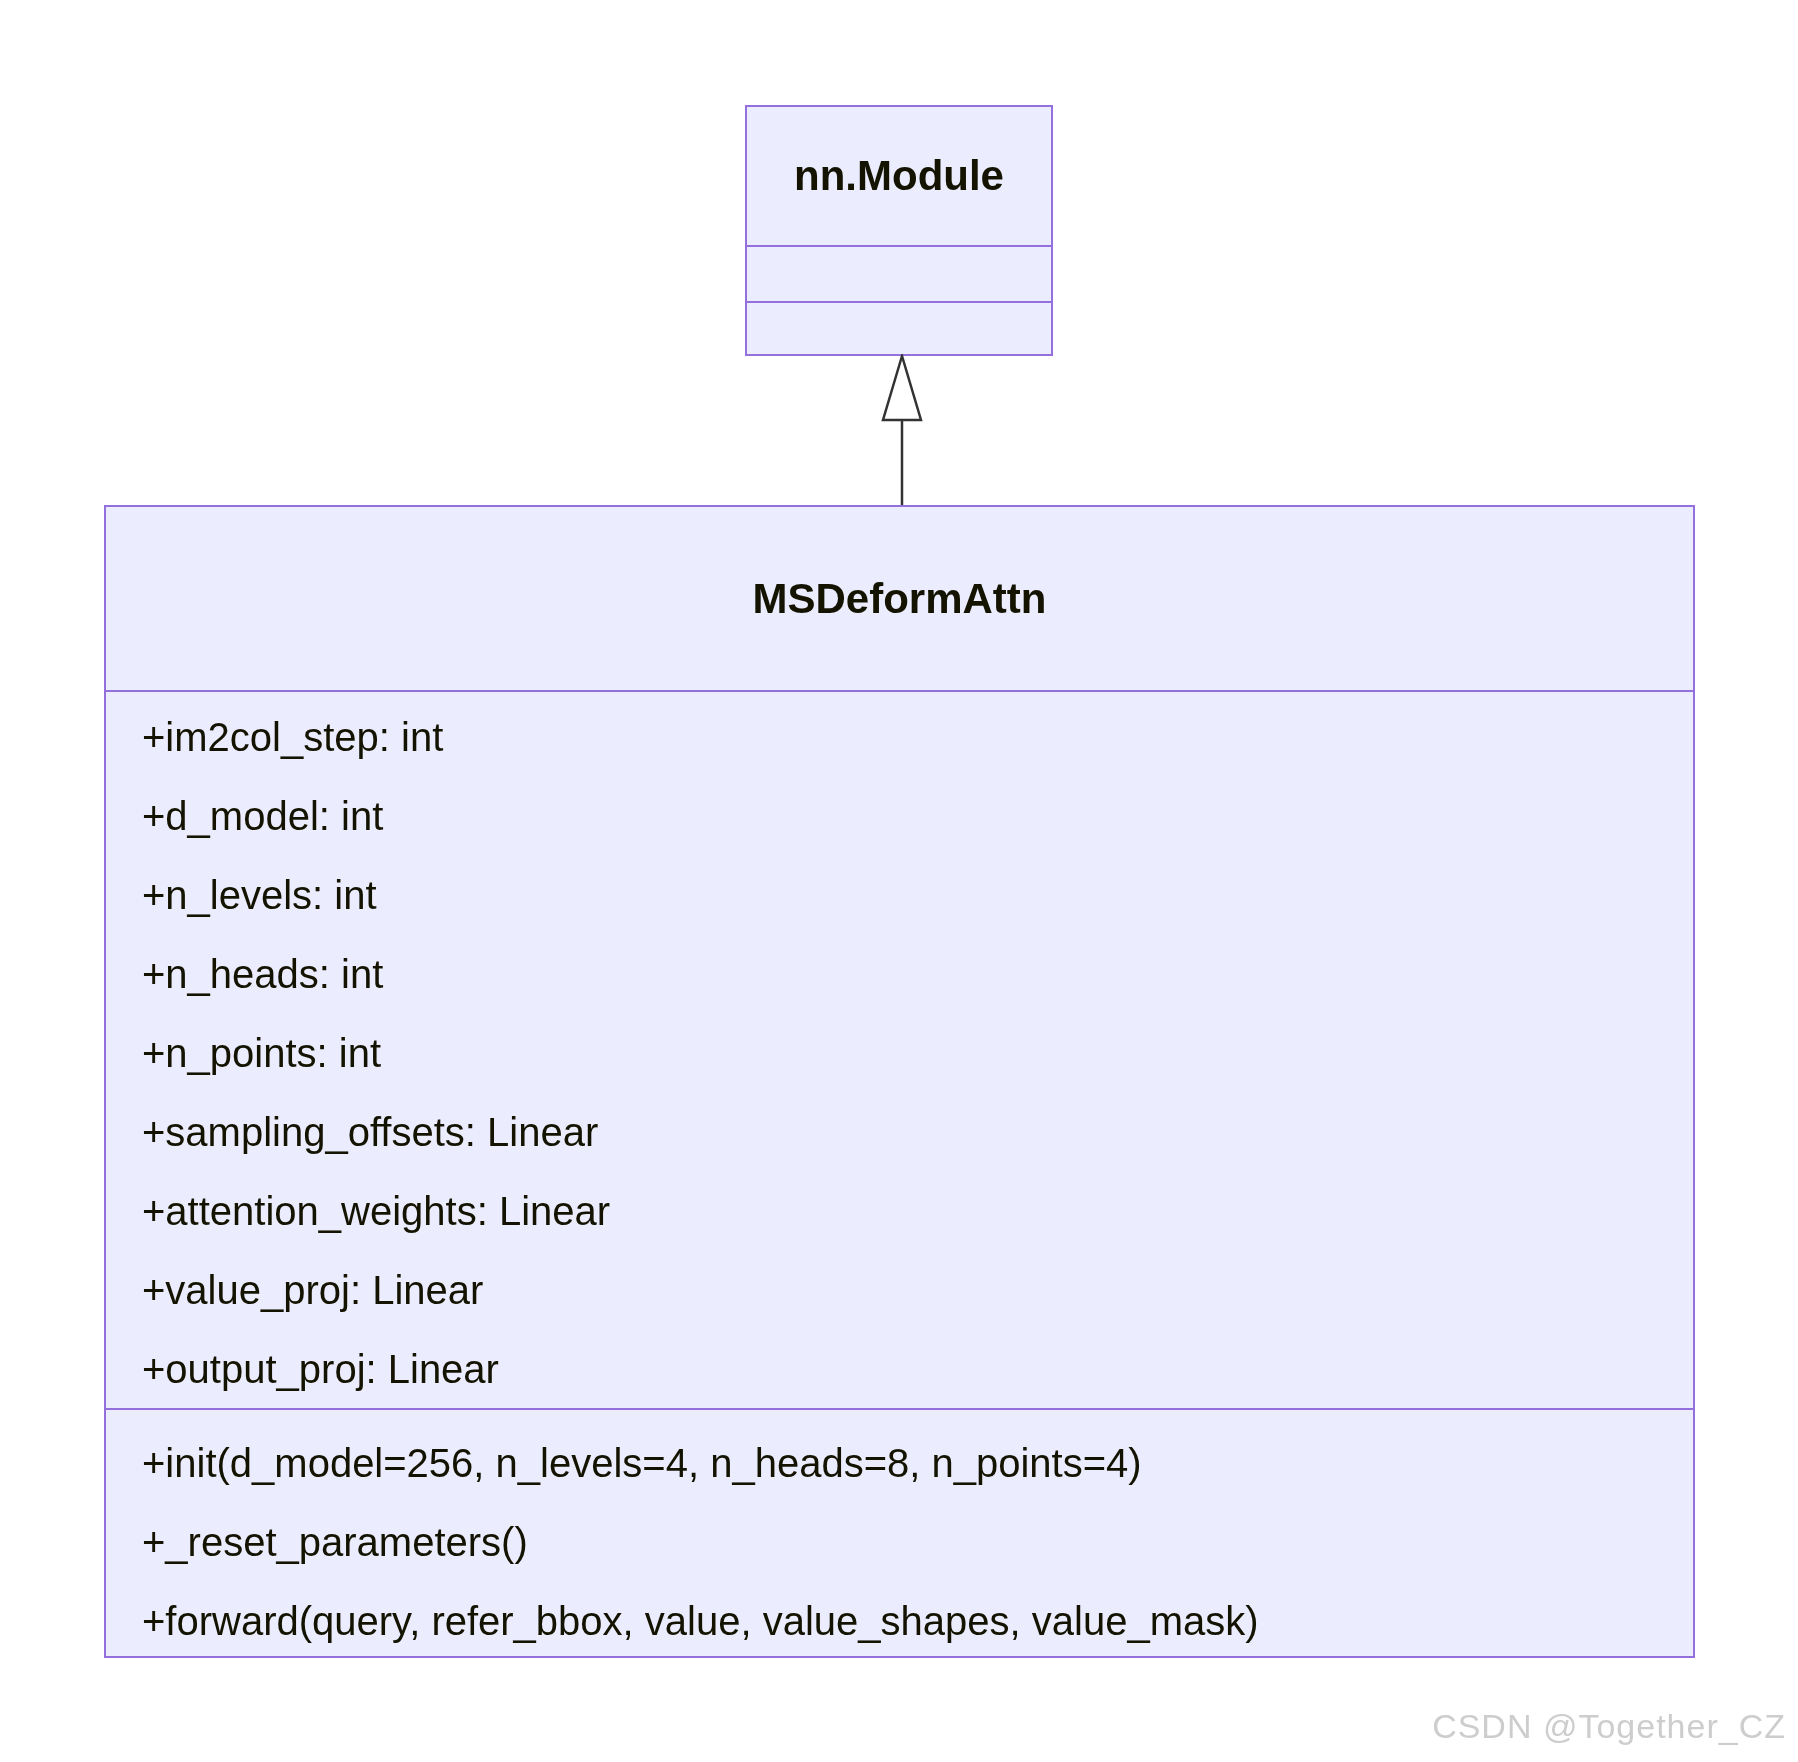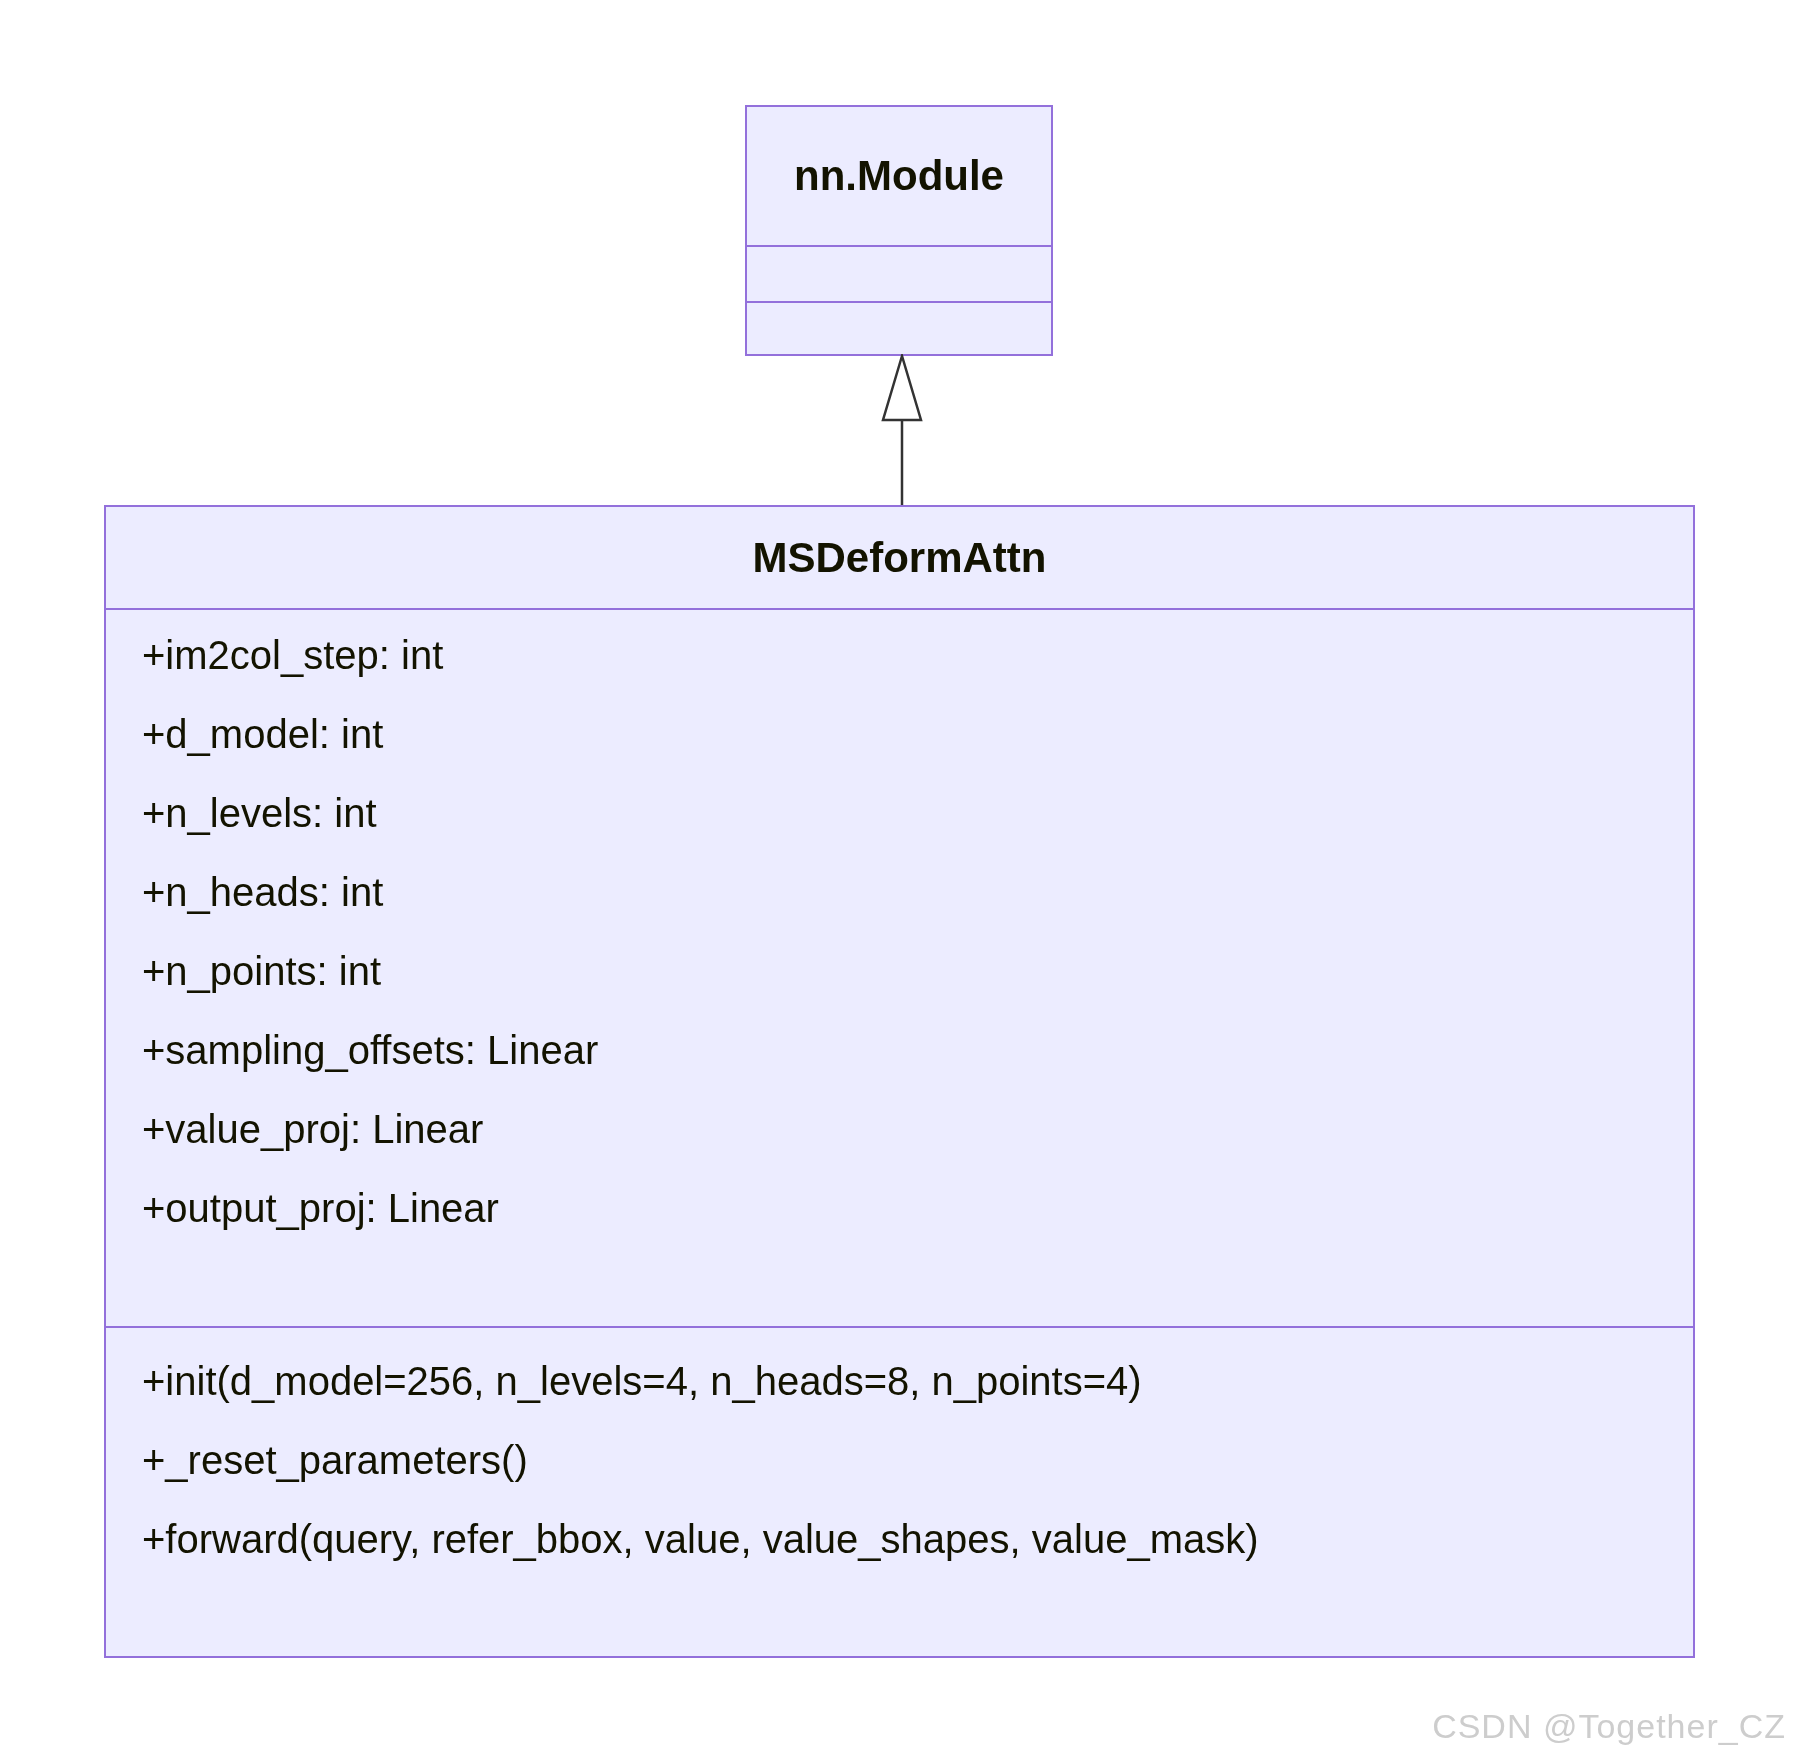--- a/index.html
+++ b/index.html
@@ -43,21 +43,21 @@
     border-top: 2px solid var(--box-stroke);
     flex: 0 0 auto;
     overflow: hidden;
   }
   .parent-class { left: 745px; top: 105px; width: 308px; height: 251px; }
   .parent-class .uml-title { height: 138px; }
   .parent-class .compartment.attrs   { height: 56px; }
   .parent-class .compartment.methods { flex: 1 1 auto; }
 
   .child-class { left: 104px; top: 505px; width: 1591px; height: 1153px; }
-  .child-class .uml-title { height: 101px; }
+  .child-class .uml-title { height: 183px; }
   .child-class .compartment.attrs   { height: 718px; padding: 6px 9px 0 36px; }
   .child-class .compartment.methods { flex: 1 1 auto; padding: 14px 20px 0 36px; }
 
   .member-line {
     font-size: 40px;
     line-height: 79px;
     white-space: nowrap;
     font-weight: normal;
   }
   .member-line b { font-weight: normal; }
@@ -100,20 +100,21 @@
 
   <div class="uml-class child-class">
     <div class="uml-title">MSDeformAttn</div>
     <div class="compartment attrs">
         <div class="member-line">+im2col_step: int</div>
         <div class="member-line">+d_model: int</div>
         <div class="member-line">+n_levels: int</div>
         <div class="member-line">+n_heads: int</div>
         <div class="member-line">+n_points: int</div>
         <div class="member-line">+sampling_offsets: Linear</div>
+        <div class="member-line">+attention_weights: Linear</div>
         <div class="member-line">+value_proj: Linear</div>
         <div class="member-line">+output_proj: Linear</div>
       </div>
     <div class="compartment methods">
         <div class="member-line"><span>+</span><b>init</b><span>(d_model=256, n_levels=4, n_heads=8, n_points=4)</span></div>
         <div class="member-line"><span>+_reset_parameters()</span><b></b><span></span></div>
         <div class="member-line"><span>+forward(query, refer_bbox, value, value_shapes, value_mask)</span><b></b><span></span></div>
       </div>
   </div>
 

